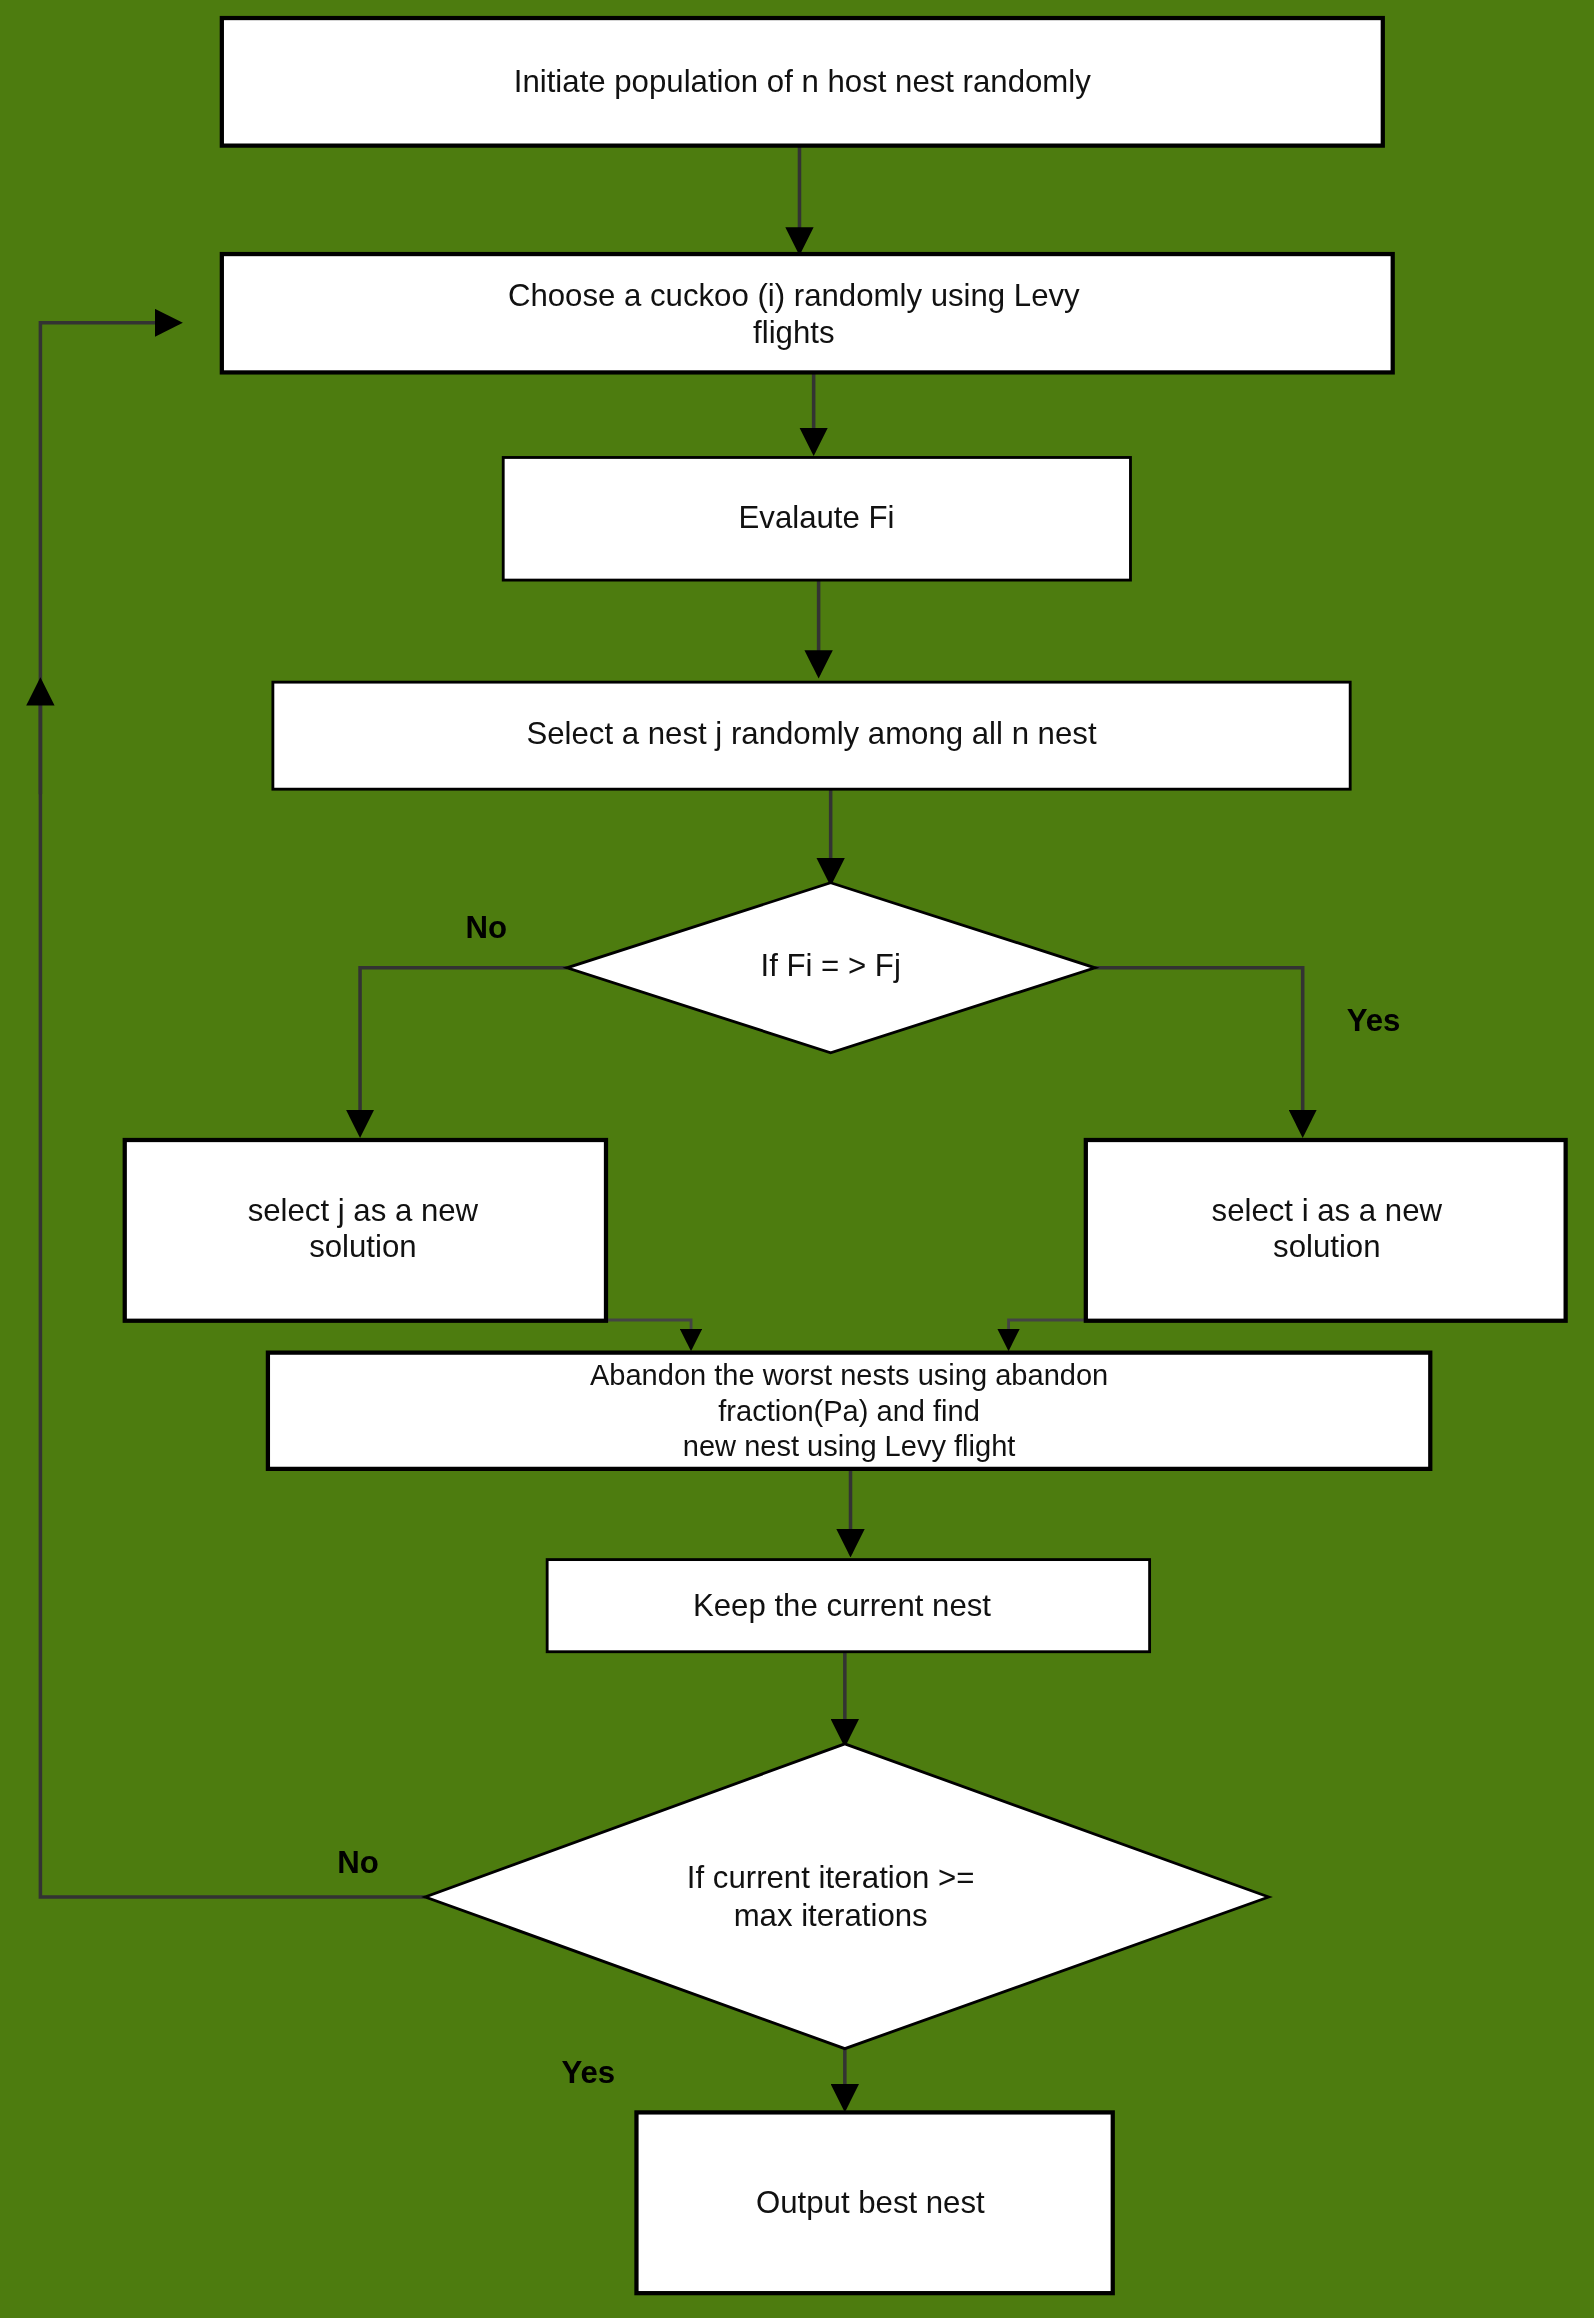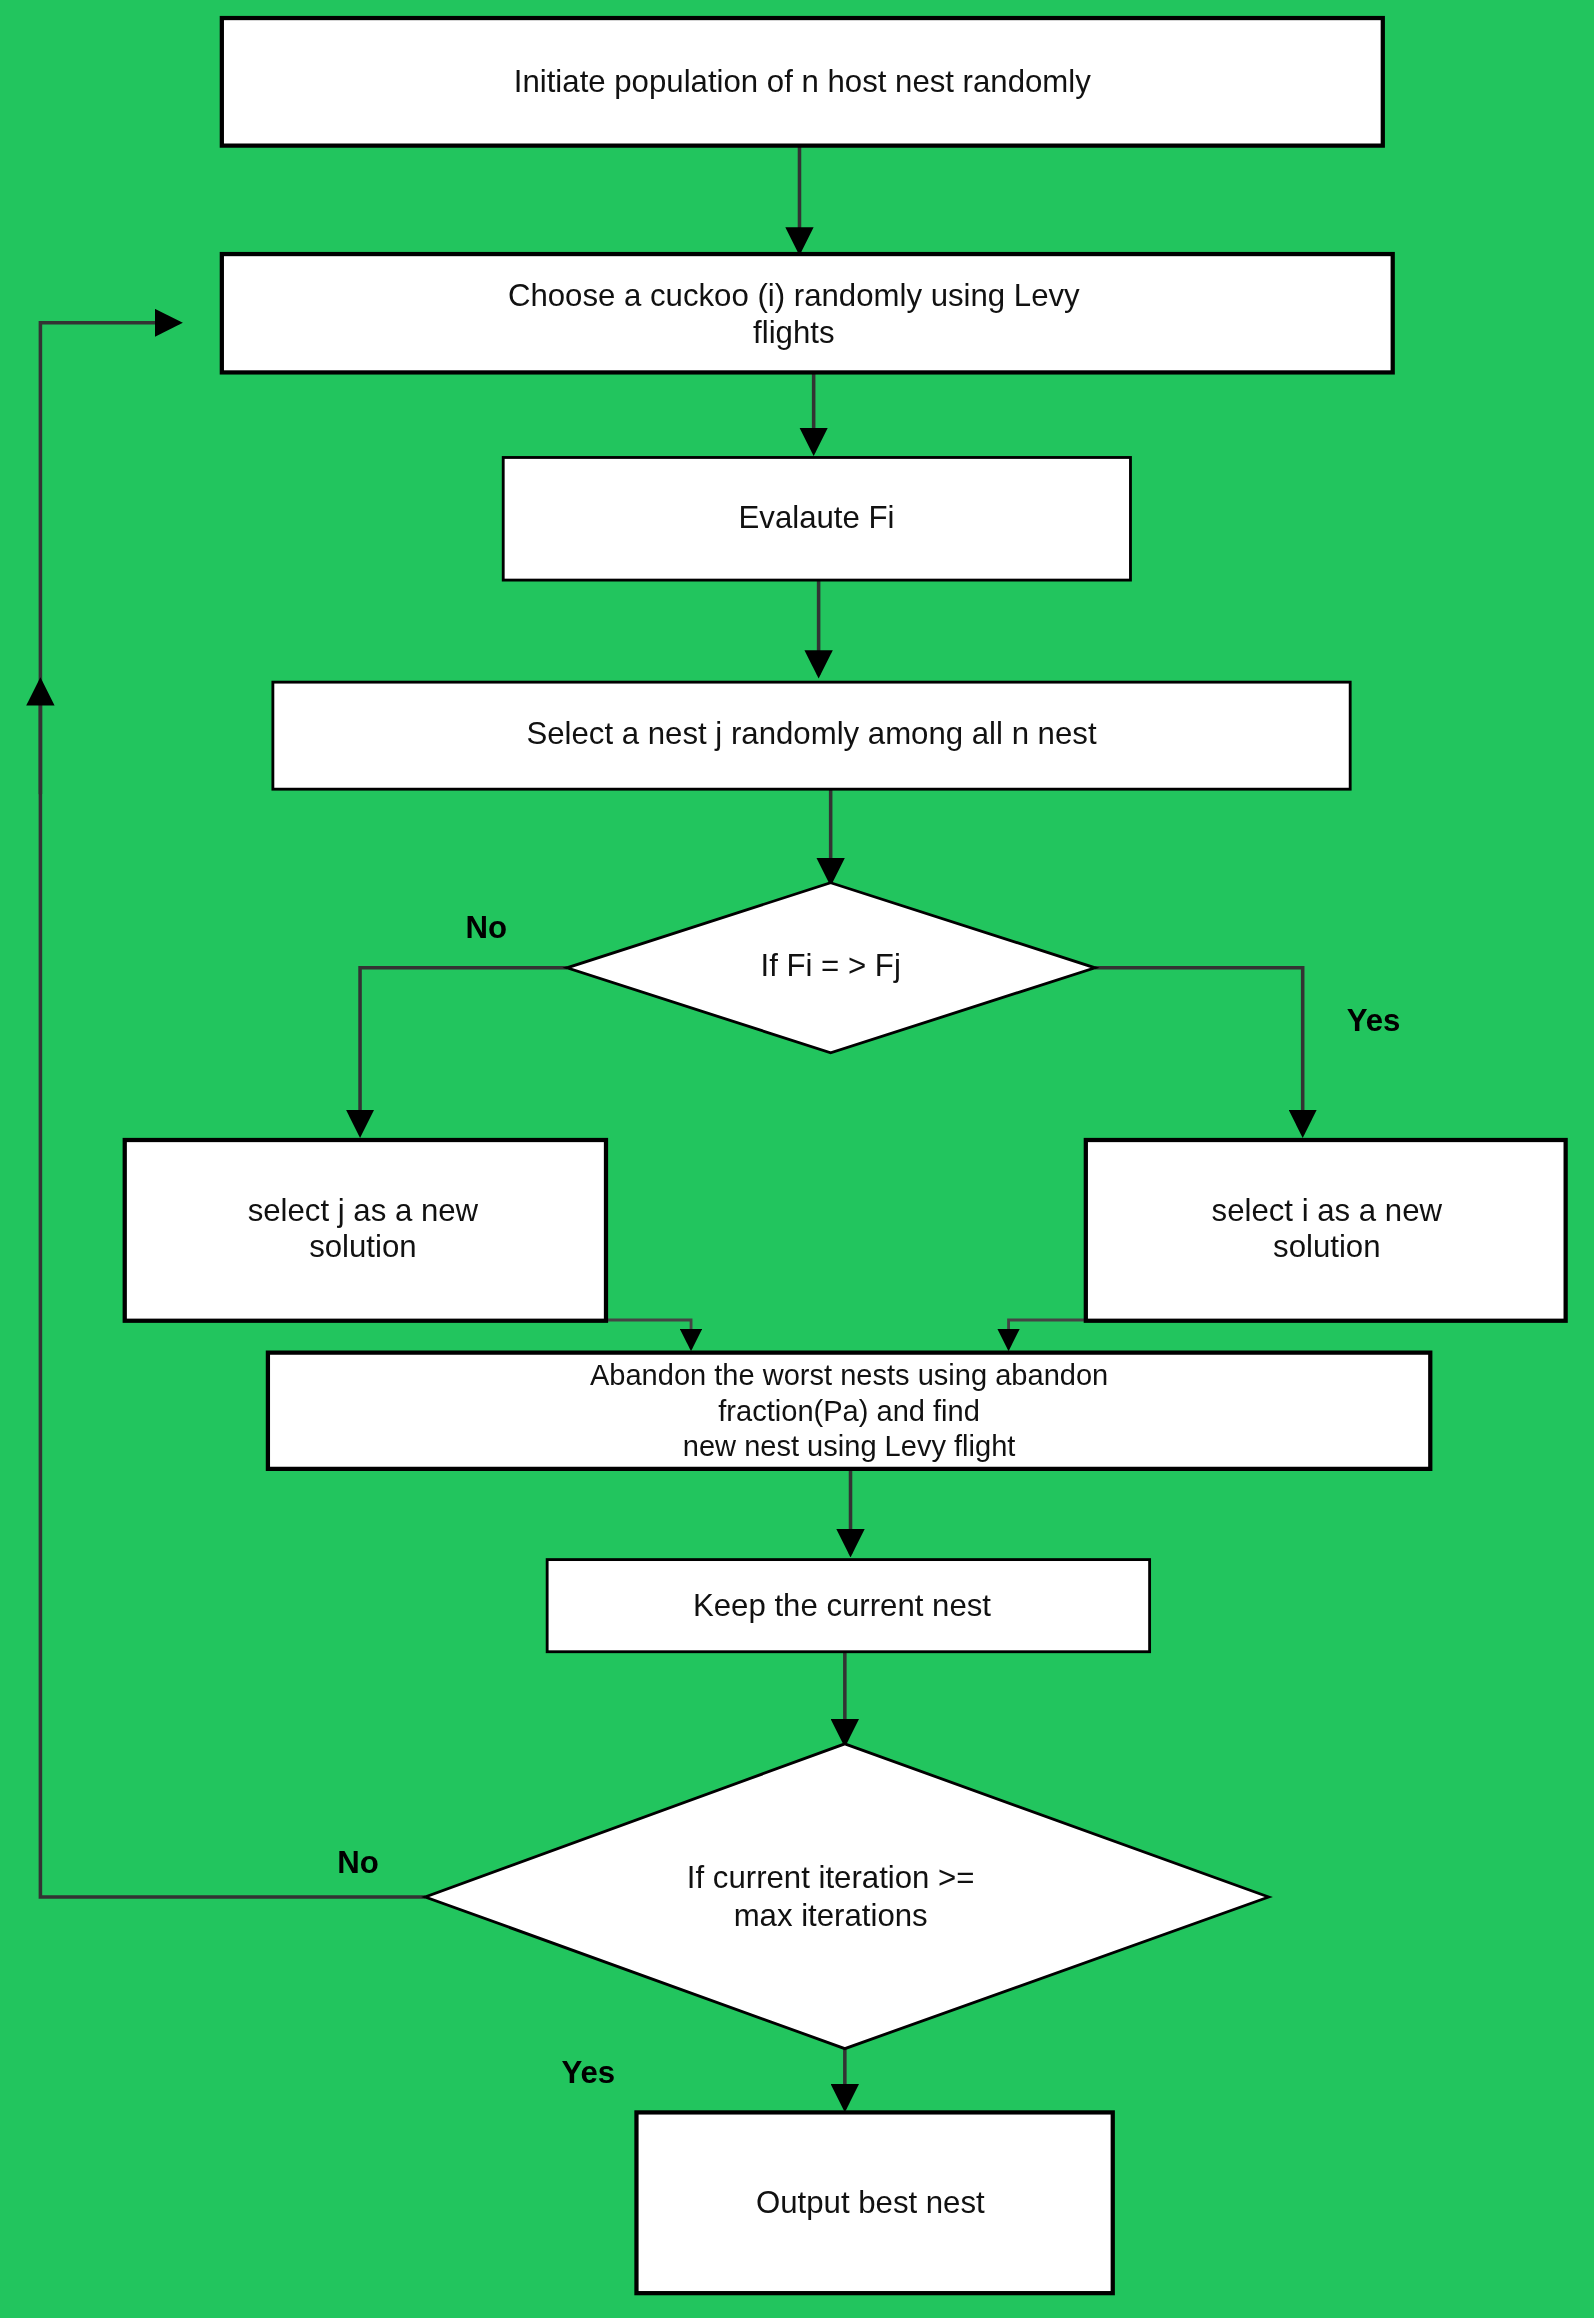--- a/index.html
+++ b/index.html
@@ -10,21 +10,21 @@
   body {
     width: 1594px;
     height: 2319px;
     font-family: "Liberation Sans", sans-serif;
     overflow: hidden;
   }
   #flowchart-root {
     position: relative;
     width: 1594px;
     height: 2319px;
-    background: #22c55e;
+    background: #4d7c0f;
   }
   svg#flow-svg {
     position: absolute;
     top: 0;
     left: 0;
     width: 1594px;
     height: 2319px;
     display: block;
   }
   .node-shape {

